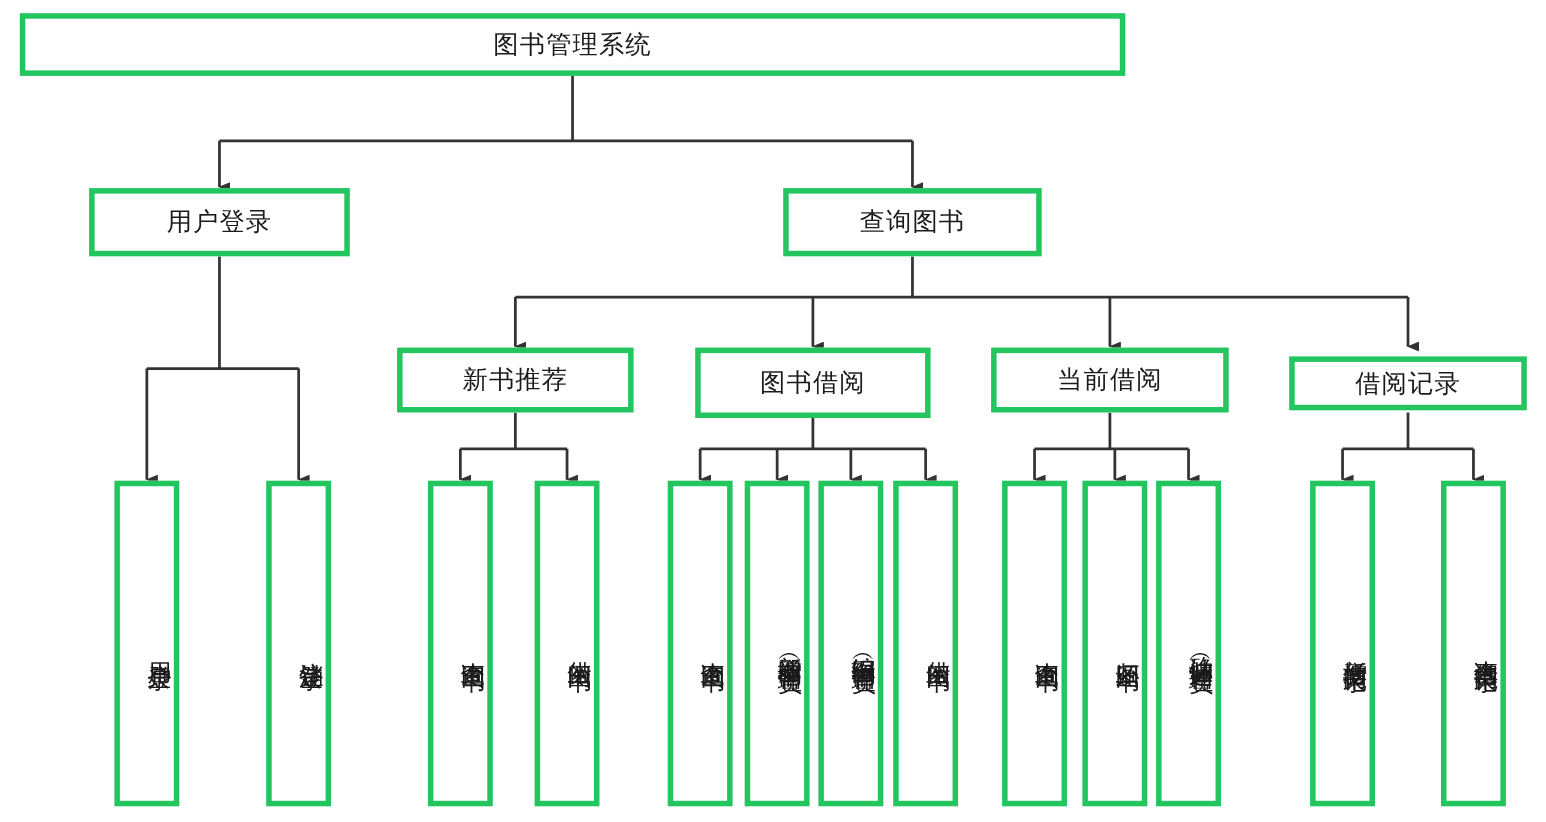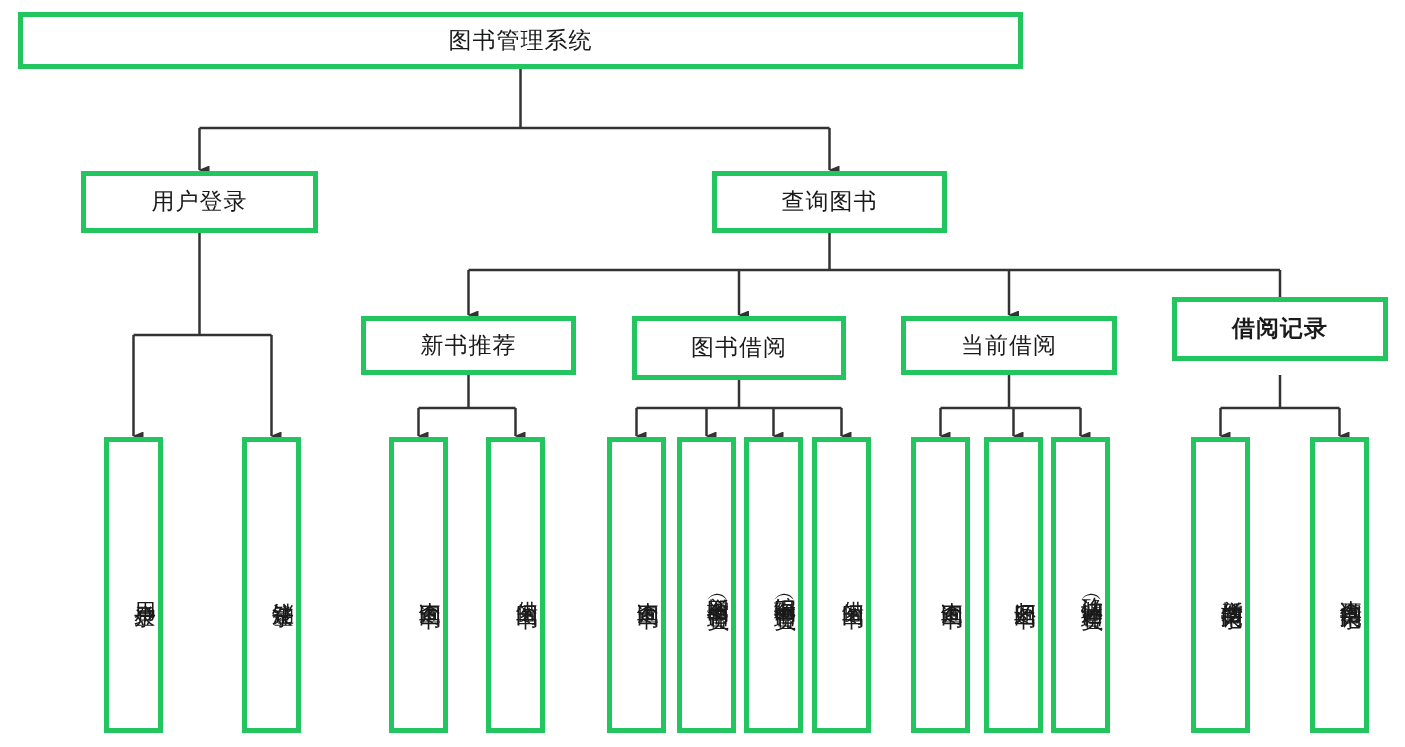--- a/index.html
+++ b/index.html
@@ -127,21 +127,21 @@
       </div>
       <div class="node-box node-horizontal" style="left: 361px; top: 316px; width: 215px; height: 59px; align-items: center;">
         <span class="node-label">新书推荐</span>
       </div>
       <div class="node-box node-horizontal" style="left: 632px; top: 316px; width: 214px; height: 64px;">
         <span class="node-label">图书借阅</span>
       </div>
       <div class="node-box node-horizontal" style="left: 901px; top: 316px; width: 216px; height: 59px;">
         <span class="node-label">当前借阅</span>
       </div>
-      <div class="node-box node-horizontal" style="left: 1172px; top: 297px; width: 216px; height: 64px; font-weight: bold;">
+      <div class="node-box node-horizontal" style="left: 1172px; top: 324px; width: 216px; height: 49px;">
         <span class="node-label">借阅记录</span>
       </div>
       <div class="node-box node-vertical" style="left: 104px; top: 437px; width: 59px; height: 296px;">
         <span class="node-label">用户登录</span>
       </div>
       <div class="node-box node-vertical" style="left: 242px; top: 437px; width: 59px; height: 296px;">
         <span class="node-label">注销登录</span>
       </div>
       <div class="node-box node-vertical" style="left: 389px; top: 437px; width: 59px; height: 296px;">
         <span class="node-label">查询图书</span>

